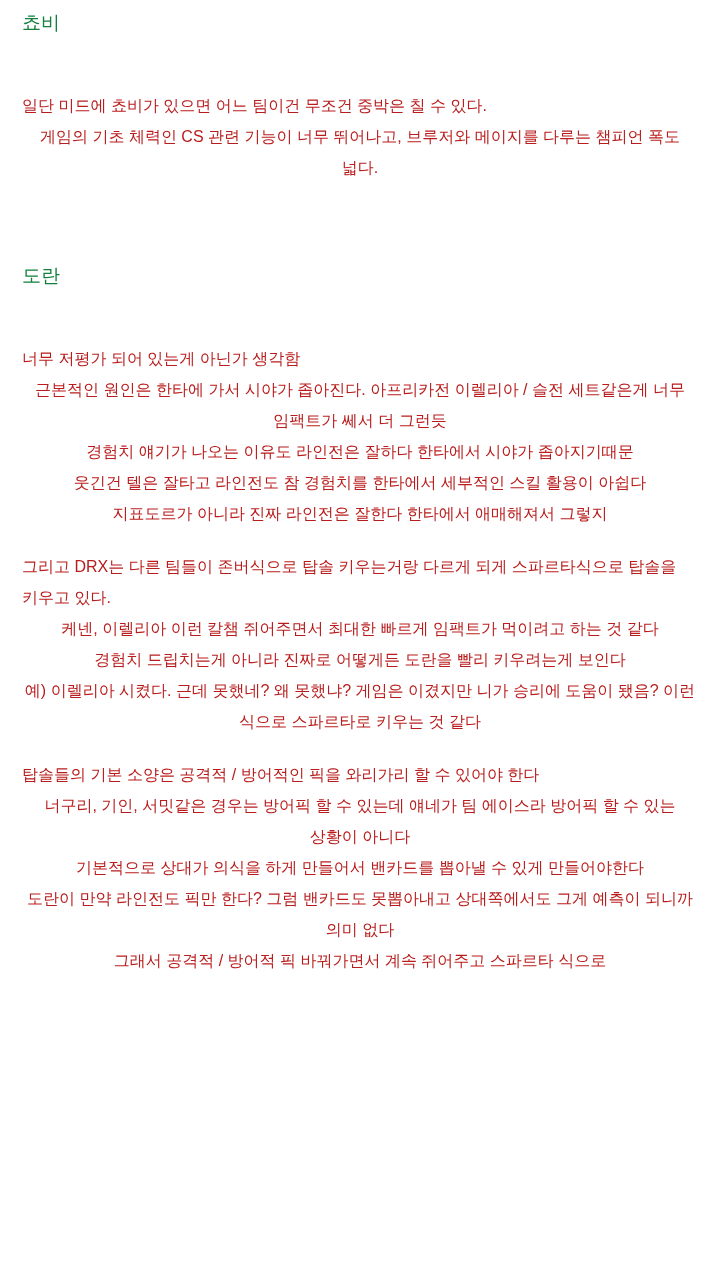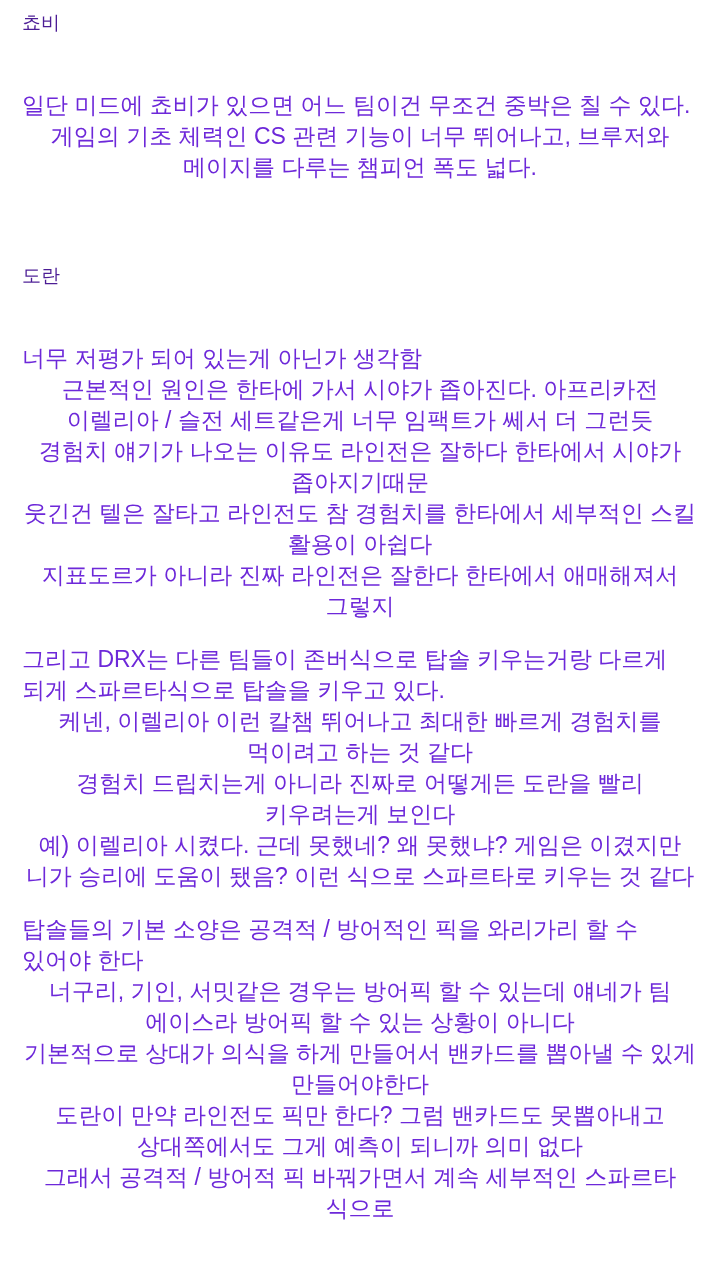--- a/index.html
+++ b/index.html
@@ -20,31 +20,31 @@
     box-sizing: border-box;
     padding: 8px 22px 0 22px;
     background: #ffffff;
   }
   .section {
     margin: 0;
   }
   .heading {
     font-size: 19px;
     line-height: 30px;
-    color: #4c1d95;
+    color: #15803d;
     font-weight: 400;
     margin: 0;
     padding: 0;
   }
   .spacer-md { height: 52px; }
   .spacer-lg { height: 78px; }
   .para {
-    font-size: 23px;
+    font-size: 16px;
     line-height: 31px;
-    color: #6d28d9;
+    color: #b91c1c;
     margin: 0 0 0 0;
     padding: 0;
     white-space: pre-wrap;
     word-break: keep-all;
     overflow-wrap: break-word;
   }
   .para + .para {
     margin-top: 0px;
     text-align: center;
   }
@@ -79,31 +79,31 @@
       <p class="para">웃긴건 텔은 잘타고 라인전도 참 경험치를 한타에서 세부적인 스킬 활용이 아쉽다</p>
       <p class="para">지표도르가 아니라 진짜 라인전은 잘한다 한타에서 애매해져서 그렇지</p>
     </div>
   </div>
 
   <div class="gap-para"></div>
 
   <div class="section">
     <div class="block">
       <p class="para">그리고 DRX는 다른 팀들이 존버식으로 탑솔 키우는거랑 다르게 되게 스파르타식으로 탑솔을 키우고 있다.</p>
-      <p class="para">케넨, 이렐리아 이런 칼챔 뛰어나고 최대한 빠르게 경험치를 먹이려고 하는 것 같다</p>
+      <p class="para">케넨, 이렐리아 이런 칼챔 쥐어주면서 최대한 빠르게 임팩트가 먹이려고 하는 것 같다</p>
       <p class="para">경험치 드립치는게 아니라 진짜로 어떻게든 도란을 빨리 키우려는게 보인다</p>
       <p class="para">예) 이렐리아 시켰다. 근데 못했네? 왜 못했냐? 게임은 이겼지만 니가 승리에 도움이 됐음? 이런 식으로 스파르타로 키우는 것 같다</p>
     </div>
   </div>
 
   <div class="gap-para"></div>
 
   <div class="section">
     <div class="block">
       <p class="para">탑솔들의 기본 소양은 공격적 / 방어적인 픽을 와리가리 할 수 있어야 한다</p>
       <p class="para">너구리, 기인, 서밋같은 경우는 방어픽 할 수 있는데 얘네가 팀 에이스라 방어픽 할 수 있는 상황이 아니다</p>
       <p class="para">기본적으로 상대가 의식을 하게 만들어서 밴카드를 뽑아낼 수 있게 만들어야한다</p>
       <p class="para">도란이 만약 라인전도 픽만 한다? 그럼 밴카드도 못뽑아내고 상대쪽에서도 그게 예측이 되니까 의미 없다</p>
-      <p class="para">그래서 공격적 / 방어적 픽 바꿔가면서 계속 세부적인 스파르타 식으로</p>
+      <p class="para">그래서 공격적 / 방어적 픽 바꿔가면서 계속 쥐어주고 스파르타 식으로</p>
     </div>
   </div>
 
 </div>
 
 </body></html>

